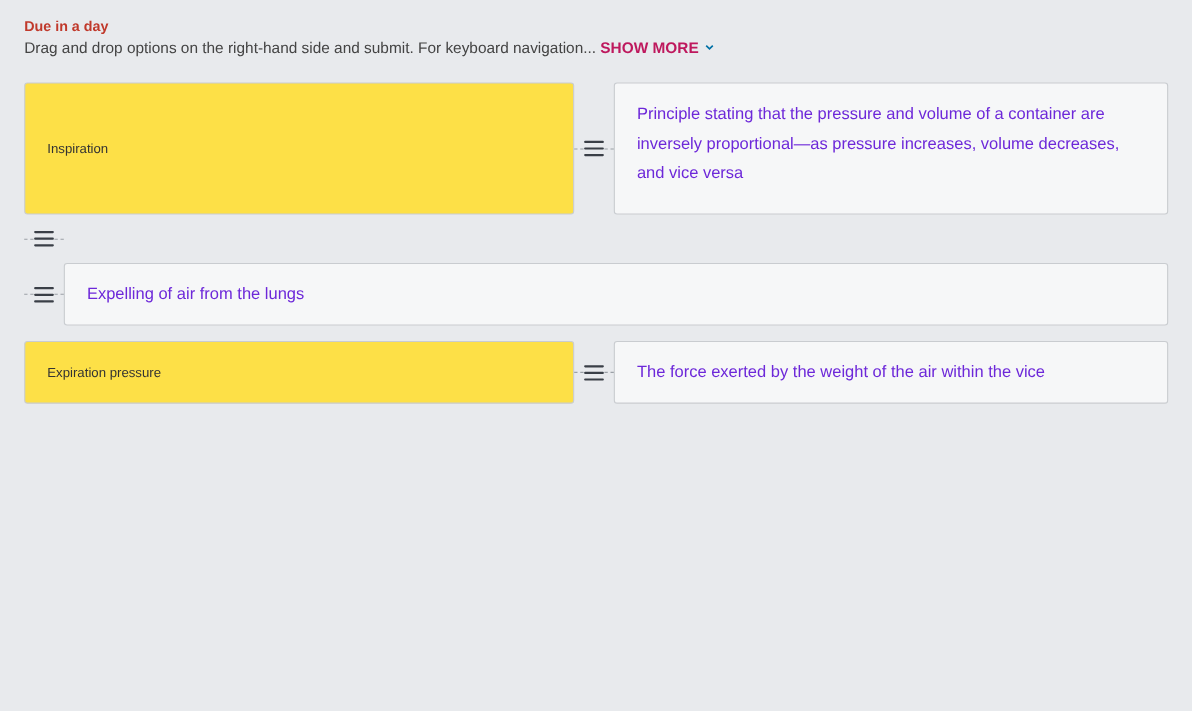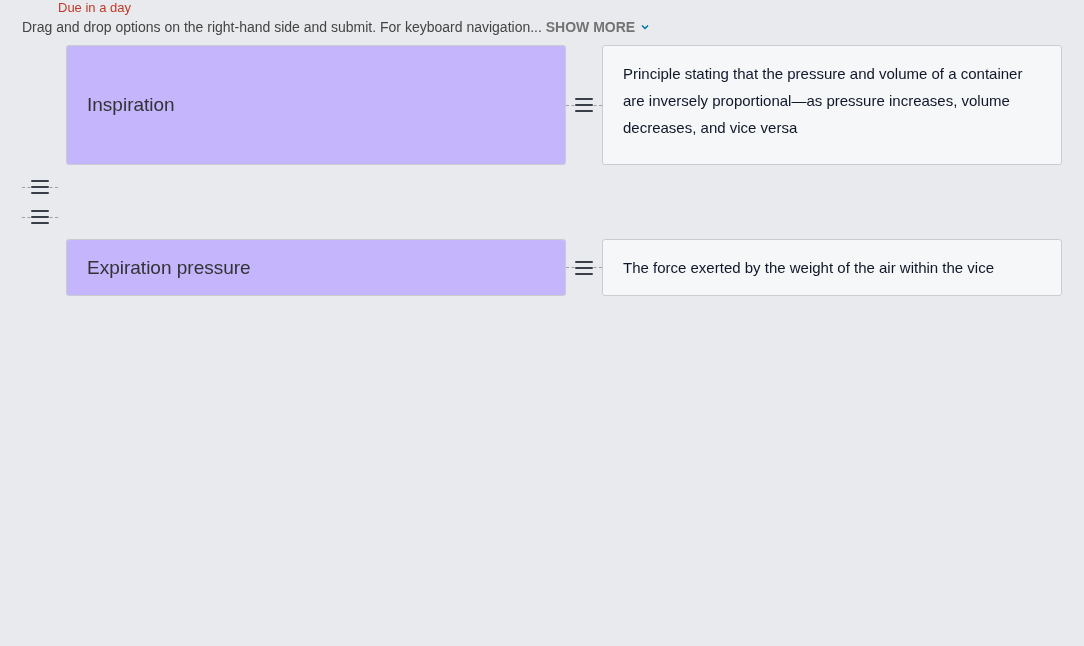--- a/index.html
+++ b/index.html
@@ -7,55 +7,53 @@
     font-family: -apple-system, BlinkMacSystemFont, "Segoe UI", Arial, sans-serif;
     background: #e8eaed;
     width: 1084px;
     height: 646px;
     overflow: hidden;
     color: #333;
   }
   .due-label {
     color: #c0392b;
     font-size: 13px;
-    font-weight: 400;
-    padding: 0 0 4px 22px;
-    margin-left: 36px;
+    font-weight: 700;
+    padding: 16px 0 4px 22px;
   }
   .instructions {
     font-size: 14px;
     color: #444;
-    padding: 0 0 10px 22px;
+    padding: 0 0 24px 22px;
   }
   .show-more {
-    color: #737373;
+    color: #be185d;
     font-weight: 600;
     cursor: pointer;
     display: inline-flex;
     align-items: center;
     gap: 4px;
   }
   .show-more svg { width: 12px; height: 12px; }
   .match-area { padding: 0 22px; }
   .row {
     display: flex;
     align-items: stretch;
     margin-bottom: 14px;
   }
   .term {
     flex: 0 0 500px;
-    background: #c4b5fd;
+    background: #fde047;
     border: 1px solid #c9ccd0;
     border-radius: 3px;
     padding: 14px 20px;
-    font-size: 19px;
+    font-size: 12px;
     color: #333;
     display: flex;
     align-items: center;
-    margin-left: 44px;
   }
   .connector {
     flex: 0 0 36px;
     display: flex;
     align-items: center;
     justify-content: center;
     position: relative;
   }
   .connector::before {
     content: '';
@@ -87,21 +85,21 @@
     background: #3a3f47;
     border-radius: 1px;
   }
   .definition {
     flex: 1;
     background: #f6f7f8;
     border: 1px solid #c9ccd0;
     border-radius: 3px;
     padding: 14px 20px;
     font-size: 15px;
-    color: #0f172a;
+    color: #6d28d9;
     line-height: 1.8;
     cursor: grab;
   }
   .row-tall .term { min-height: 120px; }
 </style>
 </head>
 <body>
 
 <div class="due-label">Due in a day</div>
 
@@ -140,20 +138,21 @@
   </div>
 
   <div class="row">
     <div class="connector">
       <div class="drag-handle">
           <span></span>
           <span></span>
           <span></span>
         </div>
     </div>
+    <div class="definition">Expelling of air from the lungs</div>
   </div>
 
 
   <div class="row">
     <div class="term">Expiration pressure</div>
     <div class="connector">
       <div class="drag-handle">
           <span></span>
           <span></span>
           <span></span>

